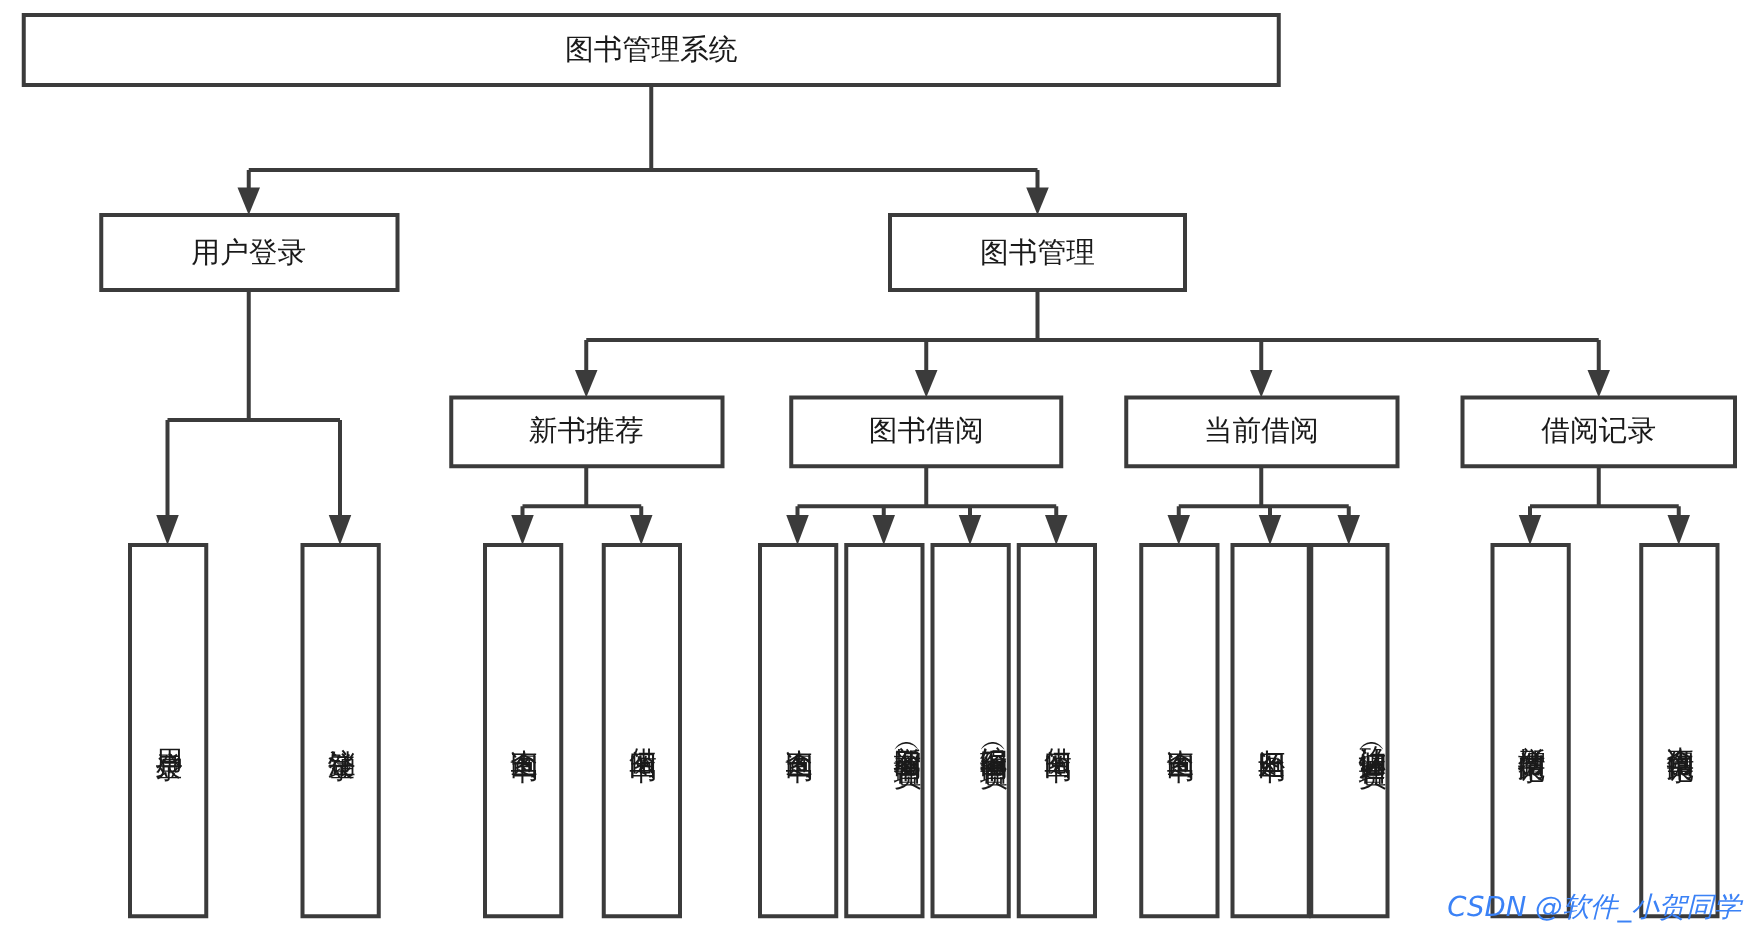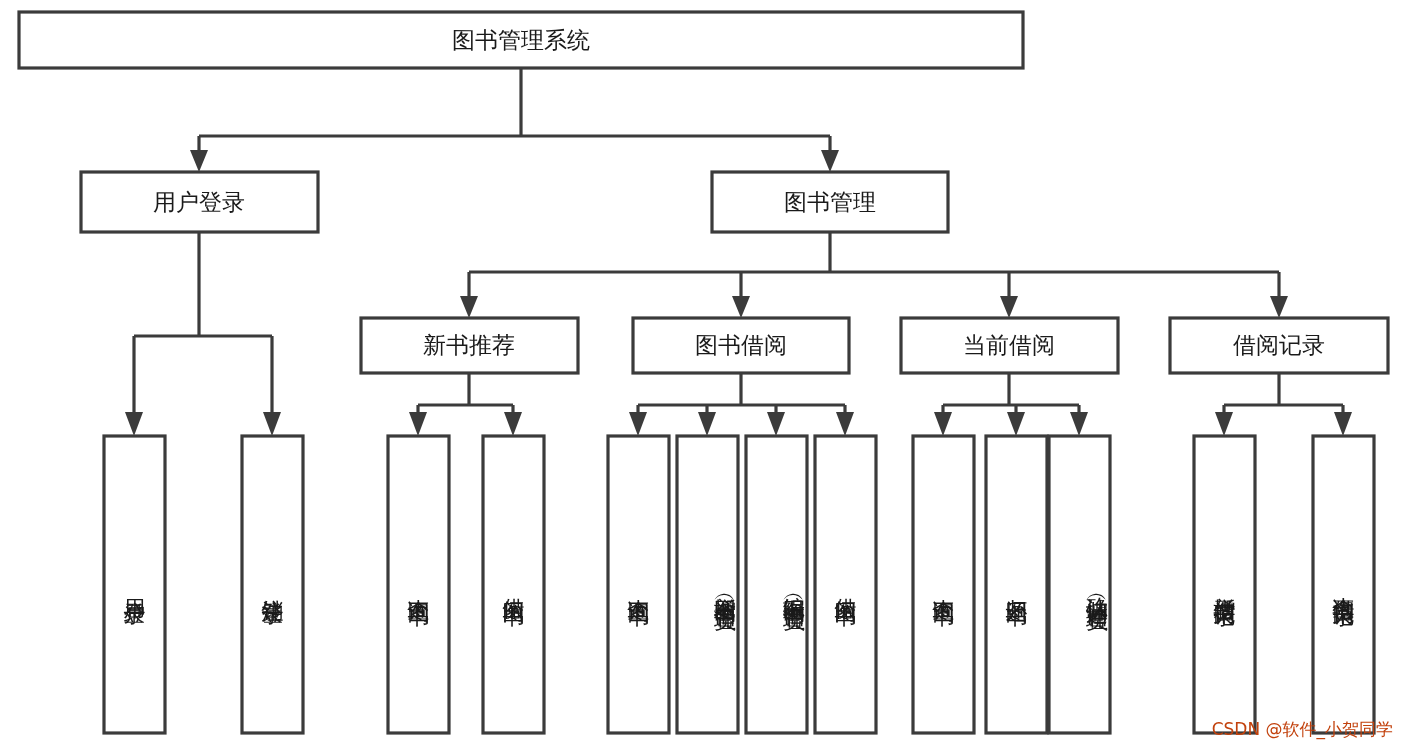--- a/index.html
+++ b/index.html
@@ -47,24 +47,25 @@
     font-family: "DejaVu Sans", "Liberation Sans", sans-serif;
     font-size: 23px;
     text-anchor: middle;
     dominant-baseline: middle;
   }
   .watermark {
     position: absolute;
     right: 12px;
     bottom: 6px;
     font-family: "DejaVu Sans", "Liberation Sans", sans-serif;
-    font-size: 17px;
-    color: #c2410c;
+    font-size: 22px;
+    color: #3b82f6;
     white-space: nowrap;
     pointer-events: none;
+    font-style: italic;
   }
 </style>
 </head>
 <body>
 
 <div id="diagram-root">
 
   <svg class="diagram" viewBox="0 0 1405 747">
 
     <g>

